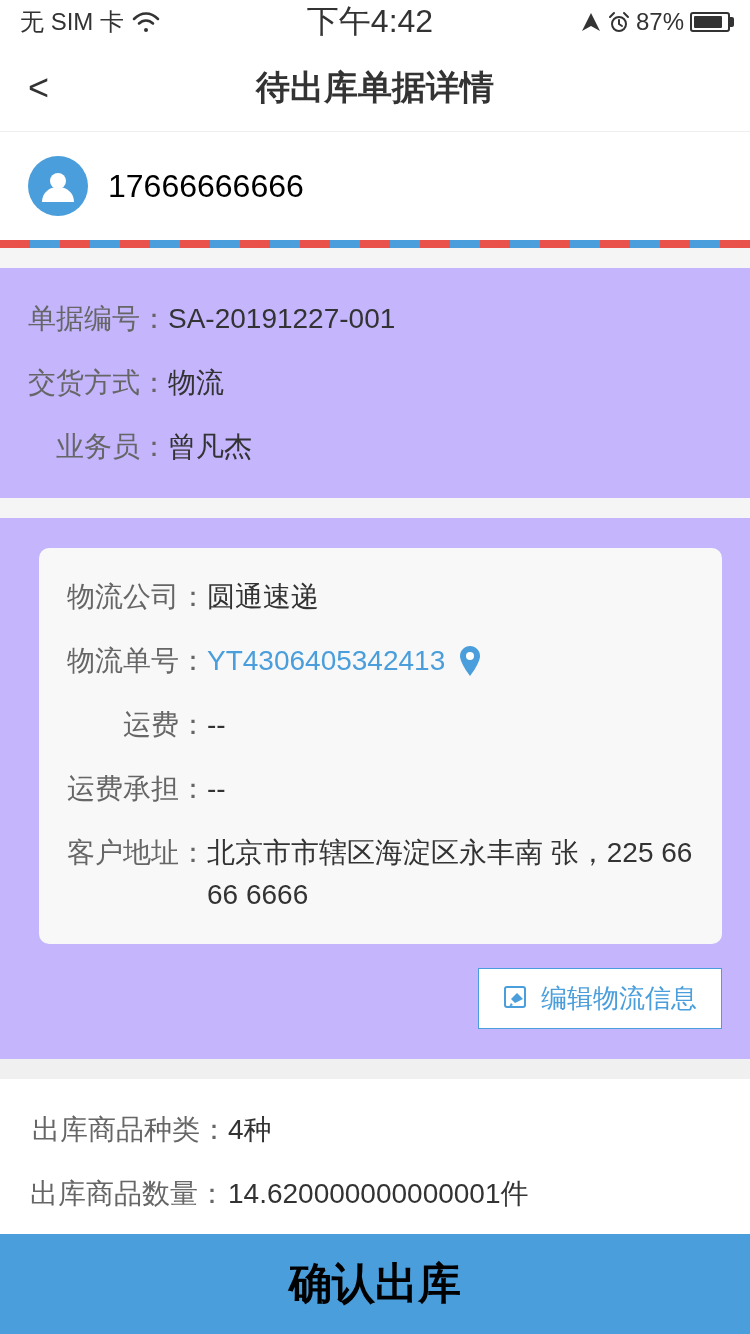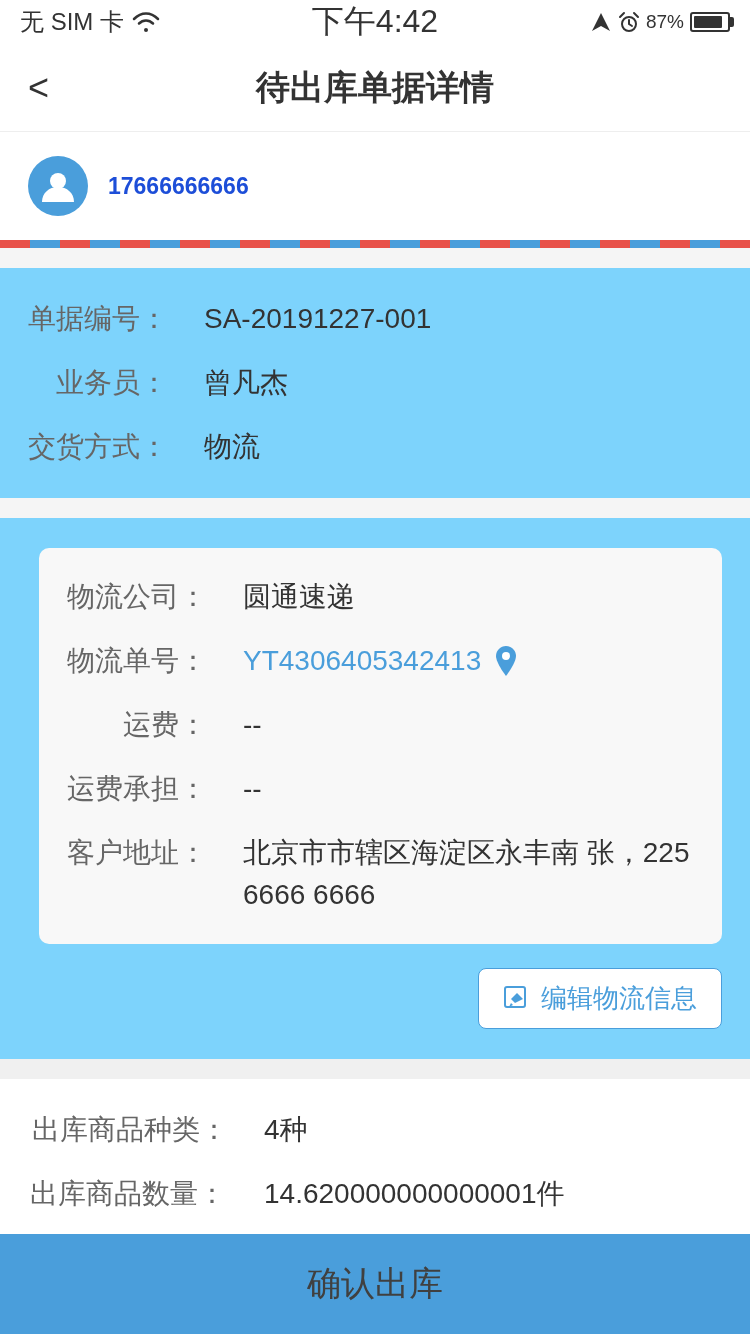--- a/index.html
+++ b/index.html
@@ -33,21 +33,21 @@
       gap: 8px;
     }
     .status-center {
       font-size: 32px;
       font-weight: 500;
     }
     .status-right {
       display: flex;
       align-items: center;
       gap: 6px;
-      font-size: 19px;
+      font-size: 24px;
     }
     .battery-icon {
       width: 40px;
       height: 20px;
       border: 2px solid #333;
       border-radius: 3px;
       position: relative;
       display: inline-flex;
       align-items: center;
       padding: 2px;
@@ -106,42 +106,42 @@
     .customer-avatar {
       width: 60px;
       height: 60px;
       border-radius: 50%;
       background: #4a9edb;
       display: flex;
       align-items: center;
       justify-content: center;
     }
     .customer-phone {
-      font-size: 23px;
-      font-weight: 700;
-      color: #1d4ed8;
+      font-size: 32px;
+      font-weight: 400;
+      color: #000000;
     }
 
     
     .dashed-divider {
       width: 750px;
       height: 8px;
       background: repeating-linear-gradient(
         90deg,
         #e8524a 0px,
         #e8524a 30px,
         #4a9edb 30px,
         #4a9edb 60px
       );
       margin-bottom: 0;
     }
 
     
     .section {
-      background: #7dd3fc;
+      background: #c4b5fd;
       margin: 20px 0 0 0;
       padding: 30px 28px;
     }
 
     .info-row {
       display: flex;
       align-items: flex-start;
       margin-bottom: 22px;
       font-size: 28px;
       line-height: 1.5;
@@ -152,21 +152,20 @@
     .info-label {
       color: #666;
       white-space: nowrap;
       min-width: 140px;
       text-align: right;
     }
     .info-value {
       color: #333;
       flex: 1;
       word-break: break-all;
-      margin-left: 36px;
     }
     .info-value.blue {
       color: #4a9edb;
       display: flex;
       align-items: center;
       gap: 8px;
     }
 
     
     .logistics-card {
@@ -178,21 +177,21 @@
 
     
     .edit-btn {
       display: flex;
       align-items: center;
       justify-content: flex-end;
       margin-top: 24px;
     }
     .btn-outline {
       border: 1px solid #4a9edb;
-      border-radius: 8px;
+      border-radius: 0;
       padding: 12px 24px;
       color: #4a9edb;
       font-size: 26px;
       background: #fff;
       display: flex;
       align-items: center;
       gap: 10px;
       cursor: pointer;
     }
 
@@ -223,23 +222,23 @@
       left: 0;
       width: 750px;
       height: 100px;
       background: #4a9edb;
       display: flex;
       align-items: center;
       justify-content: center;
       cursor: pointer;
     }
     .confirm-btn-text {
-      color: #404040;
-      font-size: 34px;
-      font-weight: 400;
+      color: #000000;
+      font-size: 43px;
+      font-weight: 700;
     }
   </style>
 </head>
 <body>
 
 <div class="status-bar">
   <div class="status-left">
     <span>无 SIM 卡</span>
     <svg width="28" height="20" viewBox="0 0 28 20">
       <path d="M14 16a2 2 0 1 1 0 4 2 2 0 0 1 0-4z" fill="#333"></path>
@@ -281,26 +280,26 @@
 </div>
 
 <div class="dashed-divider"></div>
 
 <div class="section">
   <div class="info-row">
     <span class="info-label">单据编号：</span>
     <span class="info-value">SA-20191227-001</span>
   </div>
   <div class="info-row">
+    <span class="info-label">交货方式：</span>
+    <span class="info-value">物流</span>
+  </div>
+  <div class="info-row">
     <span class="info-label">业务员：</span>
     <span class="info-value">曾凡杰</span>
-  </div>
-  <div class="info-row">
-    <span class="info-label">交货方式：</span>
-    <span class="info-value">物流</span>
   </div>
 </div>
 
 <div class="section" style="padding-top:20px;padding-left:39px;">
   <div class="logistics-card">
     <div class="info-row">
       <span class="info-label">物流公司：</span>
       <span class="info-value">圆通速递</span>
     </div>
     <div class="info-row">

